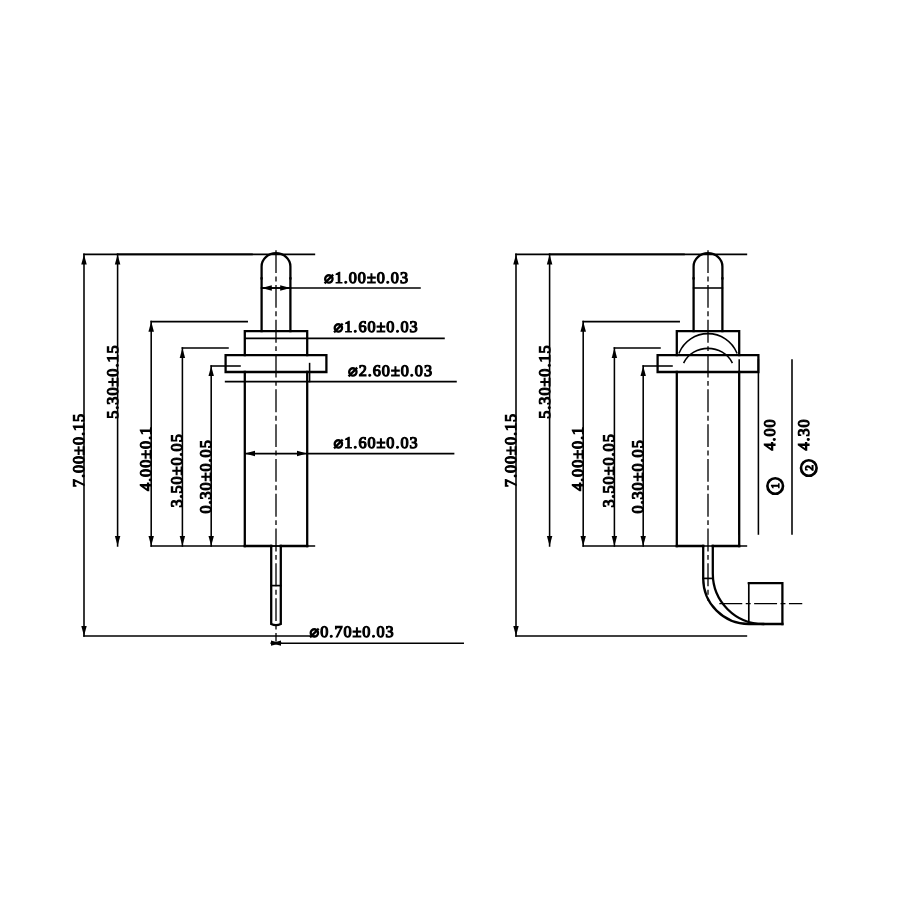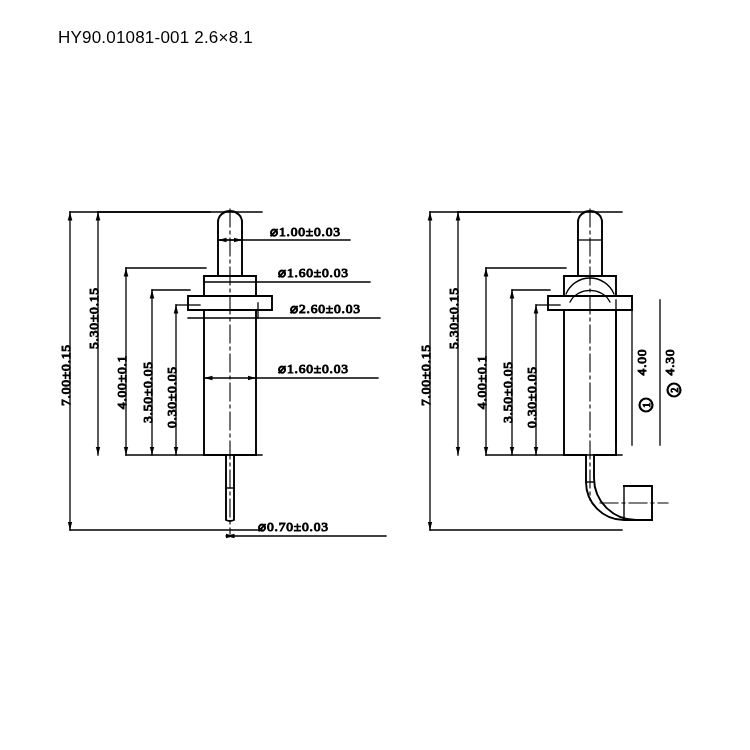--- a/index.html
+++ b/index.html
@@ -51,21 +51,20 @@
     font-family: "Liberation Serif", serif;
     font-size: 9.5px;
     fill: #000000;
   }
 </style>
 </head>
 <body>
 
 <div id="sheet">
 
-  <div id="title-block">HY90.01081-001 2.6×8.1</div>
 
   <svg id="drawing-svg" width="750" height="750" viewBox="0 0 750 750">
 
     <defs>
       <marker id="arrL" markerWidth="9" markerHeight="7" refX="8.5" refY="3.5" orient="auto" markerUnits="userSpaceOnUse">
         <polygon points="8.5,3.5 0,1.2 0,5.8" fill="#000"></polygon>
       </marker>
       <marker id="arrR" markerWidth="9" markerHeight="7" refX="0.5" refY="3.5" orient="auto" markerUnits="userSpaceOnUse">
         <polygon points="0.5,3.5 9,1.2 9,5.8" fill="#000"></polygon>
       </marker>

